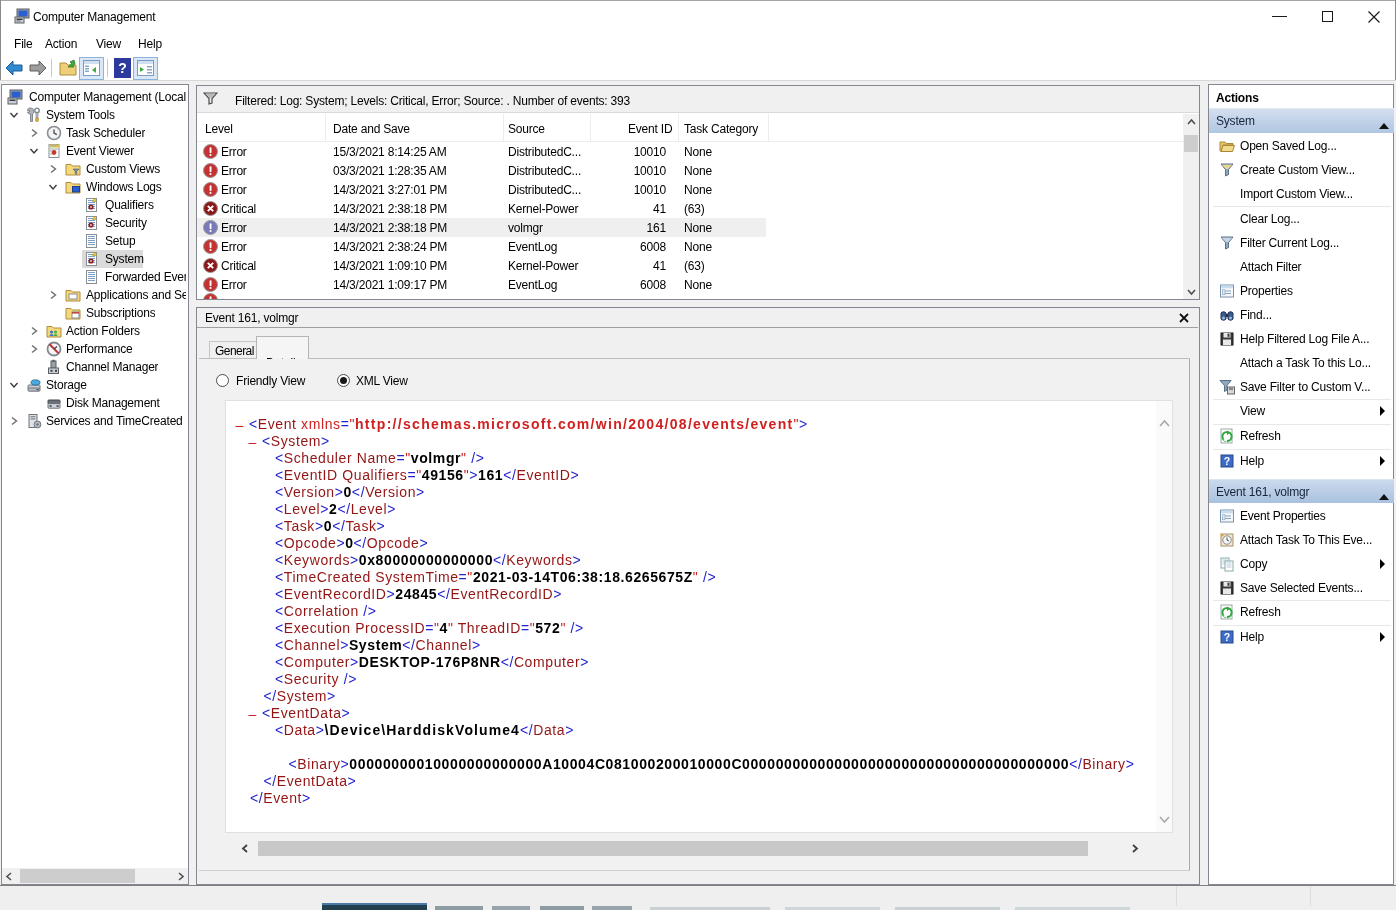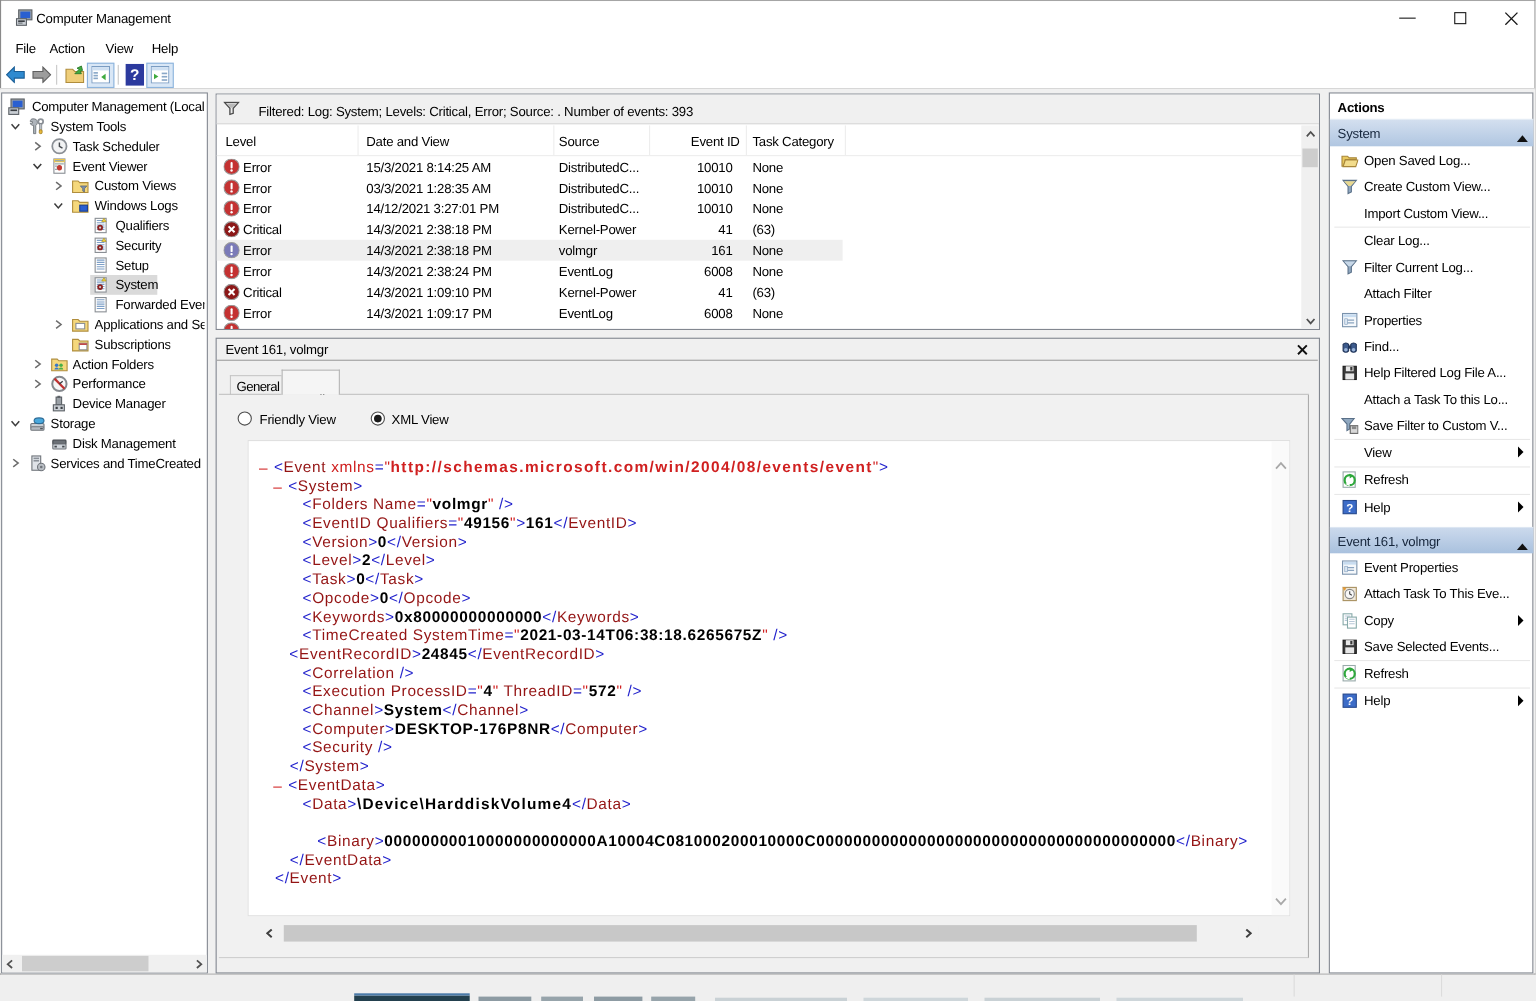--- a/index.html
+++ b/index.html
@@ -208,21 +208,21 @@
       <path d="M8 8 L11 5.5" stroke="#3a3e43" stroke-width="1.2"></path>
     </svg>
     <div class="txt" style="left:66px;top:341.5px;max-width:120px;overflow:hidden">Performance</div>
     <svg class="abs" style="left:46px;top:358.5px" width="16" height="16" viewBox="0 0 16 16">
       <rect x="5" y="2" width="5" height="7" fill="#9aa0a6" stroke="#5b6065"></rect>
       <rect x="6.2" y="0.8" width="2.6" height="2" fill="#5b6065"></rect>
       <rect x="2.5" y="9" width="10" height="5.5" fill="#c9ced4" stroke="#5b6065"></rect>
       <rect x="4.5" y="10.8" width="2" height="2" fill="#3b3f44"></rect>
       <rect x="9" y="10.8" width="2" height="2" fill="#3b3f44"></rect>
     </svg>
-    <div class="txt" style="left:66px;top:359.5px;max-width:120px;overflow:hidden">Device Manager</div>
+    <div class="txt" style="left:66px;top:359.5px;max-width:120px;overflow:hidden">Channel Manager</div>
     <svg class="abs" style="left:9px;top:379.5px" width="10" height="10">
       <path d="M1.5 3 L5 7 L8.5 3" stroke="#3c3c3c" stroke-width="1.4" fill="none"></path>
     </svg>
     <svg class="abs" style="left:26px;top:376.5px" width="16" height="16" viewBox="0 0 16 16">
       <rect x="2" y="8" width="12" height="4" rx="1" fill="#c9ced4" stroke="#70757b"></rect>
       <rect x="2" y="11" width="12" height="3.2" rx="1" fill="#b4bac0" stroke="#70757b"></rect>
       <ellipse cx="9.5" cy="5.5" rx="4.5" ry="2.6" fill="#49a8dc" stroke="#2a6a96"></ellipse>
       <rect x="10.5" y="12" width="2.4" height="1.2" fill="#50555a"></rect>
     </svg>
     <div class="txt" style="left:46px;top:377.5px;max-width:140px;overflow:hidden">Storage</div>
@@ -257,21 +257,21 @@
 
 <div class="abs" style="left:196px;top:85px;width:1004px;height:215px;background:#fff;border:1px solid #828790"></div>
 <div class="abs" style="left:197px;top:86px;width:1002px;height:27px;background:#f0f0f0;border-bottom:1px solid #d9d9d9"></div>
 <svg class="abs" style="left:203px;top:92px" width="15" height="13" viewBox="0 0 15 13">
  <path d="M1 1 L14 1 L9 6.5 L9 11 L6 12 L6 6.5 Z" fill="#ececec" stroke="#4a4a4a" stroke-width="1.2"></path>
  <path d="M2.5 2 L12.5 2 L8.5 6 L6.5 6 Z" fill="#b9b9b9"></path>
 </svg>
 <div class="txt" style="left:235px;top:94px">Filtered: Log: System; Levels: Critical, Error; Source: . Number of events: 393</div>
 
 <div class="txt" style="left:205px;top:122px">Level</div>
-<div class="txt" style="left:333px;top:122px">Date and View</div>
+<div class="txt" style="left:333px;top:122px">Date and Save</div>
 <div class="txt" style="left:508px;top:122px">Source</div>
 <div class="txt" style="left:628px;top:122px">Event ID</div>
 <div class="txt" style="left:684px;top:122px">Task Category</div>
 <div class="abs" style="left:325px;top:114px;width:1px;height:27px;background:#ededed"></div>
 <div class="abs" style="left:503px;top:114px;width:1px;height:27px;background:#ededed"></div>
 <div class="abs" style="left:590px;top:114px;width:1px;height:27px;background:#ededed"></div>
 <div class="abs" style="left:678px;top:114px;width:1px;height:27px;background:#ededed"></div>
 <div class="abs" style="left:768px;top:114px;width:1px;height:27px;background:#ededed"></div>
 <div class="abs" style="left:197px;top:141px;width:986px;height:1px;background:#ededed"></div>
 <div id="list">
@@ -298,21 +298,21 @@
     <div class="txt" style="left:666px;top:164px;width:0">
       <span style="position:absolute;right:0">10010</span>
     </div>
     <div class="txt" style="left:684px;top:164px">None</div>
     <div class="abs" style="left:203px;top:182px;width:15px;height:15px;overflow:hidden"><svg width="15" height="15" viewBox="0 0 15 15">
         <circle cx="7.5" cy="7.5" r="7" fill="#c43232" stroke="#9a9a9a" stroke-width="1"></circle>
         <rect x="6.6" y="3.2" width="1.9" height="6" rx="0.9" fill="#fff"></rect>
         <circle cx="7.5" cy="11" r="1.1" fill="#fff"></circle>
       </svg></div>
     <div class="txt" style="left:221px;top:183px">Error</div>
-    <div class="txt" style="left:333px;top:183px">14/12/2021 3:27:01 PM</div>
+    <div class="txt" style="left:333px;top:183px">14/3/2021 3:27:01 PM</div>
     <div class="txt" style="left:508px;top:183px">DistributedC...</div>
     <div class="txt" style="left:666px;top:183px;width:0">
       <span style="position:absolute;right:0">10010</span>
     </div>
     <div class="txt" style="left:684px;top:183px">None</div>
     <div class="abs" style="left:203px;top:201px;width:15px;height:15px;overflow:hidden"><svg width="15" height="15" viewBox="0 0 15 15">
         <circle cx="7.5" cy="7.5" r="7" fill="#8c1818" stroke="#9a9a9a" stroke-width="1"></circle>
         <path d="M4.8 4.8 L10.2 10.2 M10.2 4.8 L4.8 10.2" stroke="#fff" stroke-width="1.9"></path>
       </svg></div>
     <div class="txt" style="left:221px;top:202px">Critical</div>
@@ -413,29 +413,29 @@
     <path d="M1 7 L5.5 2 L10 7" stroke="#a8a8a8" stroke-width="1.6" fill="none"></path>
   </svg>
 <svg class="abs" style="left:1159px;top:815px" width="11" height="9">
     <path d="M1 2 L5.5 7 L10 2" stroke="#a8a8a8" stroke-width="1.6" fill="none"></path>
   </svg>
 <div id="xml">
     <div class="xl" style="left:235.5px;top:416.5px"><span class="xr">–</span></div>
     <div class="xl" style="left:249px;top:415.5px"><span class="xb">&lt;</span><span class="xm">Event</span><span class="xr"> xmlns</span><span class="xb">=</span><span class="xr">"</span><span class="xrv" style="letter-spacing:1.3px">http://schemas.microsoft.com/win/2004/08/events/event</span><span class="xr">"</span><span class="xb">&gt;</span></div>
     <div class="xl" style="left:248.5px;top:433.5px"><span class="xr">–</span></div>
     <div class="xl" style="left:262px;top:432.5px"><span class="xb">&lt;</span><span class="xm">System</span><span class="xb">&gt;</span></div>
-    <div class="xl" style="left:275px;top:449.5px"><span class="xb">&lt;</span><span class="xm">Folders</span><span class="xm"> Name</span><span class="xb">=</span><span class="xr">"</span><span class="xv">volmgr</span><span class="xr">"</span><span class="xb"> /&gt;</span></div>
+    <div class="xl" style="left:275px;top:449.5px"><span class="xb">&lt;</span><span class="xm">Scheduler</span><span class="xm"> Name</span><span class="xb">=</span><span class="xr">"</span><span class="xv">volmgr</span><span class="xr">"</span><span class="xb"> /&gt;</span></div>
     <div class="xl" style="left:275px;top:466.5px"><span class="xb">&lt;</span><span class="xm">EventID</span><span class="xm"> Qualifiers</span><span class="xb">=</span><span class="xr">"</span><span class="xv">49156</span><span class="xr">"</span><span class="xb">&gt;</span><span class="xv">161</span><span class="xb">&lt;/</span><span class="xm">EventID</span><span class="xb">&gt;</span></div>
     <div class="xl" style="left:275px;top:483.5px"><span class="xb">&lt;</span><span class="xm">Version</span><span class="xb">&gt;</span><span class="xv">0</span><span class="xb">&lt;/</span><span class="xm">Version</span><span class="xb">&gt;</span></div>
     <div class="xl" style="left:275px;top:500.5px"><span class="xb">&lt;</span><span class="xm">Level</span><span class="xb">&gt;</span><span class="xv">2</span><span class="xb">&lt;/</span><span class="xm">Level</span><span class="xb">&gt;</span></div>
     <div class="xl" style="left:275px;top:517.5px"><span class="xb">&lt;</span><span class="xm">Task</span><span class="xb">&gt;</span><span class="xv">0</span><span class="xb">&lt;/</span><span class="xm">Task</span><span class="xb">&gt;</span></div>
     <div class="xl" style="left:275px;top:534.5px"><span class="xb">&lt;</span><span class="xm">Opcode</span><span class="xb">&gt;</span><span class="xv">0</span><span class="xb">&lt;/</span><span class="xm">Opcode</span><span class="xb">&gt;</span></div>
     <div class="xl" style="left:275px;top:551.5px"><span class="xb">&lt;</span><span class="xm">Keywords</span><span class="xb">&gt;</span><span class="xv">0x80000000000000</span><span class="xb">&lt;/</span><span class="xm">Keywords</span><span class="xb">&gt;</span></div>
     <div class="xl" style="left:275px;top:568.5px"><span class="xb">&lt;</span><span class="xm">TimeCreated</span><span class="xm"> SystemTime</span><span class="xb">=</span><span class="xr">"</span><span class="xv">2021-03-14T06:38:18.6265675Z</span><span class="xr">"</span><span class="xb"> /&gt;</span></div>
-    <div class="xl" style="left:263px;top:585.5px"><span class="xb">&lt;</span><span class="xm">EventRecordID</span><span class="xb">&gt;</span><span class="xv">24845</span><span class="xb">&lt;/</span><span class="xm">EventRecordID</span><span class="xb">&gt;</span></div>
+    <div class="xl" style="left:275px;top:585.5px"><span class="xb">&lt;</span><span class="xm">EventRecordID</span><span class="xb">&gt;</span><span class="xv">24845</span><span class="xb">&lt;/</span><span class="xm">EventRecordID</span><span class="xb">&gt;</span></div>
     <div class="xl" style="left:275px;top:602.5px"><span class="xb">&lt;</span><span class="xm">Correlation</span><span class="xb"> /&gt;</span></div>
     <div class="xl" style="left:275px;top:619.5px"><span class="xb">&lt;</span><span class="xm">Execution</span><span class="xm"> ProcessID</span><span class="xb">=</span><span class="xr">"</span><span class="xv">4</span><span class="xr">"</span><span class="xm"> ThreadID</span><span class="xb">=</span><span class="xr">"</span><span class="xv">572</span><span class="xr">"</span><span class="xb"> /&gt;</span></div>
     <div class="xl" style="left:275px;top:636.5px"><span class="xb">&lt;</span><span class="xm">Channel</span><span class="xb">&gt;</span><span class="xv">System</span><span class="xb">&lt;/</span><span class="xm">Channel</span><span class="xb">&gt;</span></div>
     <div class="xl" style="left:275px;top:653.5px"><span class="xb">&lt;</span><span class="xm">Computer</span><span class="xb">&gt;</span><span class="xv">DESKTOP-176P8NR</span><span class="xb">&lt;/</span><span class="xm">Computer</span><span class="xb">&gt;</span></div>
     <div class="xl" style="left:275px;top:670.5px"><span class="xb">&lt;</span><span class="xm">Security</span><span class="xb"> /&gt;</span></div>
     <div class="xl" style="left:263.5px;top:687.5px"><span class="xb">&lt;/</span><span class="xm">System</span><span class="xb">&gt;</span></div>
     <div class="xl" style="left:248.5px;top:705.5px"><span class="xr">–</span></div>
     <div class="xl" style="left:262px;top:704.5px"><span class="xb">&lt;</span><span class="xm">EventData</span><span class="xb">&gt;</span></div>
     <div class="xl" style="left:275px;top:721.5px"><span class="xb">&lt;</span><span class="xm">Data</span><span class="xb">&gt;</span><span class="xv" style="letter-spacing:1.1px">\Device\HarddiskVolume4</span><span class="xb">&lt;/</span><span class="xm">Data</span><span class="xb">&gt;</span></div>
     <div class="xl" style="left:288.5px;top:755.5px"><span class="xb">&lt;</span><span class="xm">Binary</span><span class="xb">&gt;</span><span class="xv">00000000010000000000000A10004C081000200010000C000000000000000000000000000000000000000</span><span class="xb">&lt;/</span><span class="xm">Binary</span><span class="xb">&gt;</span></div>

